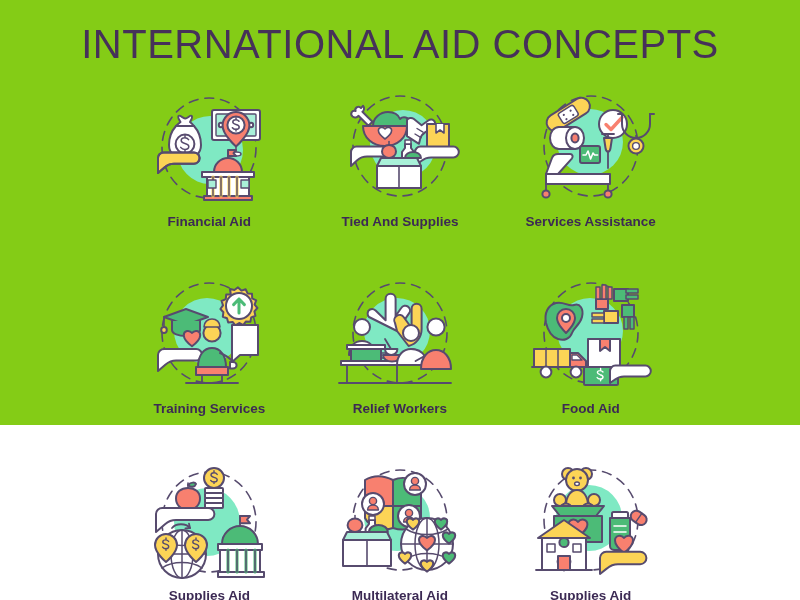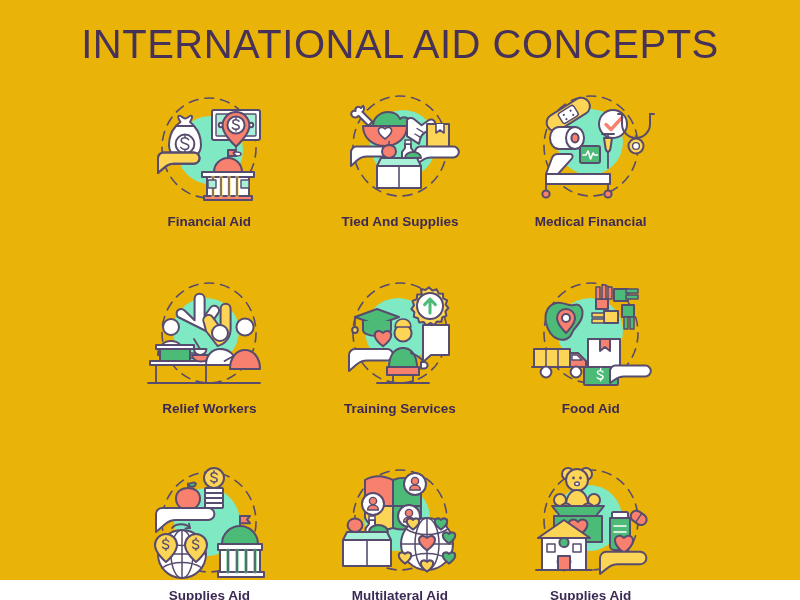--- a/index.html
+++ b/index.html
@@ -4,22 +4,22 @@
 <style>
   * { box-sizing: border-box; margin: 0; padding: 0; }
   html, body {
     width: 800px; height: 600px;
     background: #ffffff;
     font-family: "Liberation Sans", sans-serif;
     overflow: hidden;
   }
   #page {
     position: relative;
-    width: 800px; height: 580px;
-    background: #eab308;
+    width: 800px; height: 425px;
+    background: #84cc16;
   }
   #page-title {
     position: absolute;
     top: 22px; left: 0; width: 800px;
     text-align: center;
     font-size: 40px;
     font-weight: 400;
     letter-spacing: 0.5px;
     color: #463159;
     font-family: "Liberation Sans", sans-serif;
@@ -187,21 +187,58 @@
             <path d="M57 67h3l2-4 2.6 8 2.4-6 1.6 2h3" stroke="#fff" stroke-width="1.6"></path>
 
             <path d="M20 86h64v10H20z" fill="#fff"></path>
             <path d="M20 86l6-16c1-2.6 3.4-4 6-4h12c2.6 0 3.4 2.6 1.8 4.6L32 86z" fill="#fff"></path>
             <path d="M20 96v8M82 96v8" stroke-width="1.8"></path>
             <circle cx="20" cy="106" r="3.6" fill="#F8806F"></circle>
             <circle cx="82" cy="106" r="3.6" fill="#F8806F"></circle>
           </g>
         </svg>
       </div>
-      <div class="cell-label">Medical Financial</div>
+      <div class="cell-label">Services Assistance</div>
+    </div>
+
+    <div class="cell">
+      <div class="icon-wrap">
+        <svg width="130" height="120" viewBox="0 0 130 120">
+          <g fill="none" stroke="#574B6E" stroke-width="2" stroke-linecap="round" stroke-linejoin="round">
+            <ellipse cx="65" cy="58" rx="47" ry="50" stroke-dasharray="9 7" stroke-width="1.6"></ellipse>
+            <ellipse cx="63" cy="56" rx="33" ry="33" fill="#7FE9C3" stroke="none"></ellipse>
+
+            <path d="M86 14l4.4 1 3.6-2.6 3.4 3.2 4.2-1.4 2 4.2 4.4.4.2 4.6 4 2-1.6 4.2 2.8 3.4-3 3.4 1 4.4-4.2 1.6-.8 4.4-4.6-.2-2.6 3.6-4-2.2-3.8 2.4-2.8-3.4-4.4.6-1.2-4.4-4.2-1.4.6-4.6-3-3.2 2.6-3.6-1.4-4.4 4.2-1.8.4-4.6 4.6-.2z" fill="#FCD456"></path>
+            <circle cx="95" cy="31" r="13" fill="#fff"></circle>
+            <path d="M95 38V24M95 24l-5.4 5.6M95 24l5.4 5.6" stroke="#4CBB77" stroke-width="3"></path>
+
+            <path d="M42 34L20 42l22 8 22-8z" fill="#4CBB77"></path>
+            <path d="M28 46v9c0 3.6 6.4 6 14 6s14-2.4 14-6v-9" fill="#4CBB77"></path>
+            <path d="M20 42v10" stroke-width="1.6"></path>
+            <path d="M20 52c-1.6 0-2.8 1.4-2.8 3s1.2 3 2.8 3 2.8-1.4 2.8-3-1.2-3-2.8-3z" fill="#FCD456"></path>
+
+            <path d="M48 58c-2.6-3.4-8.2-2.6-8.2 2.2 0 4.8 8.2 11 8.2 11s8.2-6.2 8.2-11c0-4.8-5.6-5.6-8.2-2.2z" fill="#F8806F"></path>
+
+            <path d="M14 80c0-3.4 2.8-6 6.2-6h32c3.2 0 5.8 2.6 5.8 5.8s-2.6 5.8-5.8 5.8H32c-4.4 0-7.6 1.6-10.4 4L14 96z" fill="#fff"></path>
+
+            <path d="M88 50h26v30H96l-8 7v-7z" fill="#fff"></path>
+
+            <circle cx="68" cy="58" r="8.6" fill="#FCD456"></circle>
+            <path d="M60 52c0-5 3.6-8 8-8s8 3 8 8z" fill="#FCD456" stroke-width="1.6"></path>
+            <path d="M54 92c0-12 6-19 14-19s14 7 14 19z" fill="#4CBB77"></path>
+            <path d="M76 78c5 2 10 5 13 9" stroke-width="2"></path>
+            <path d="M89 87c2 0 3.6 1.4 3.6 3.2 0 1.8-1.6 3.2-3.6 3.2h-3v-6.4z" fill="#fff"></path>
+
+            <path d="M52 92h32v8H52z" fill="#F8806F"></path>
+            <path d="M58 100v8M78 100v8" stroke-width="1.8"></path>
+            <path d="M42 108h52" stroke-width="1.8"></path>
+          </g>
+        </svg>
+      </div>
+      <div class="cell-label">Training Services</div>
     </div>
 
     <div class="cell">
       <div class="icon-wrap">
         <svg width="130" height="120" viewBox="0 0 130 120">
           <g fill="none" stroke="#574B6E" stroke-width="2" stroke-linecap="round" stroke-linejoin="round">
             <ellipse cx="65" cy="58" rx="47" ry="50" stroke-dasharray="9 7" stroke-width="1.6"></ellipse>
             <ellipse cx="62" cy="56" rx="33" ry="33" fill="#7FE9C3" stroke="none"></ellipse>
 
             <path d="M34 42c-2-2-2-6 1-7.5 2-1 4-.4 5.6 1l10 9.8V24c0-3 2.2-5.2 5-5.2s5 2.2 5 5.2v17l5.6-8c1.6-2.4 4.6-3 6.8-1.4 2.2 1.6 2.6 4.6 1 6.8L62 56z" fill="#fff"></path>
@@ -226,57 +263,20 @@
             <path d="M62 90c0-10 6.4-16 14-16s14 6 14 16z" fill="#fff"></path>
             <path d="M76 74c6 0 11 2.6 13.6 7l-9 5" fill="#fff"></path>
             <circle cx="101" cy="52" r="8.6" fill="#fff"></circle>
             <path d="M86 94c0-12 7-19 15-19s15 7 15 19z" fill="#F8806F"></path>
 
             <path d="M4 108h112" stroke-width="1.8"></path>
           </g>
         </svg>
       </div>
       <div class="cell-label">Relief Workers</div>
-    </div>
-
-    <div class="cell">
-      <div class="icon-wrap">
-        <svg width="130" height="120" viewBox="0 0 130 120">
-          <g fill="none" stroke="#574B6E" stroke-width="2" stroke-linecap="round" stroke-linejoin="round">
-            <ellipse cx="65" cy="58" rx="47" ry="50" stroke-dasharray="9 7" stroke-width="1.6"></ellipse>
-            <ellipse cx="63" cy="56" rx="33" ry="33" fill="#7FE9C3" stroke="none"></ellipse>
-
-            <path d="M86 14l4.4 1 3.6-2.6 3.4 3.2 4.2-1.4 2 4.2 4.4.4.2 4.6 4 2-1.6 4.2 2.8 3.4-3 3.4 1 4.4-4.2 1.6-.8 4.4-4.6-.2-2.6 3.6-4-2.2-3.8 2.4-2.8-3.4-4.4.6-1.2-4.4-4.2-1.4.6-4.6-3-3.2 2.6-3.6-1.4-4.4 4.2-1.8.4-4.6 4.6-.2z" fill="#FCD456"></path>
-            <circle cx="95" cy="31" r="13" fill="#fff"></circle>
-            <path d="M95 38V24M95 24l-5.4 5.6M95 24l5.4 5.6" stroke="#4CBB77" stroke-width="3"></path>
-
-            <path d="M42 34L20 42l22 8 22-8z" fill="#4CBB77"></path>
-            <path d="M28 46v9c0 3.6 6.4 6 14 6s14-2.4 14-6v-9" fill="#4CBB77"></path>
-            <path d="M20 42v10" stroke-width="1.6"></path>
-            <path d="M20 52c-1.6 0-2.8 1.4-2.8 3s1.2 3 2.8 3 2.8-1.4 2.8-3-1.2-3-2.8-3z" fill="#FCD456"></path>
-
-            <path d="M48 58c-2.6-3.4-8.2-2.6-8.2 2.2 0 4.8 8.2 11 8.2 11s8.2-6.2 8.2-11c0-4.8-5.6-5.6-8.2-2.2z" fill="#F8806F"></path>
-
-            <path d="M14 80c0-3.4 2.8-6 6.2-6h32c3.2 0 5.8 2.6 5.8 5.8s-2.6 5.8-5.8 5.8H32c-4.4 0-7.6 1.6-10.4 4L14 96z" fill="#fff"></path>
-
-            <path d="M88 50h26v30H96l-8 7v-7z" fill="#fff"></path>
-
-            <circle cx="68" cy="58" r="8.6" fill="#FCD456"></circle>
-            <path d="M60 52c0-5 3.6-8 8-8s8 3 8 8z" fill="#FCD456" stroke-width="1.6"></path>
-            <path d="M54 92c0-12 6-19 14-19s14 7 14 19z" fill="#4CBB77"></path>
-            <path d="M76 78c5 2 10 5 13 9" stroke-width="2"></path>
-            <path d="M89 87c2 0 3.6 1.4 3.6 3.2 0 1.8-1.6 3.2-3.6 3.2h-3v-6.4z" fill="#fff"></path>
-
-            <path d="M52 92h32v8H52z" fill="#F8806F"></path>
-            <path d="M58 100v8M78 100v8" stroke-width="1.8"></path>
-            <path d="M42 108h52" stroke-width="1.8"></path>
-          </g>
-        </svg>
-      </div>
-      <div class="cell-label">Training Services</div>
     </div>
 
     <div class="cell">
       <div class="icon-wrap">
         <svg width="130" height="120" viewBox="0 0 130 120">
           <g fill="none" stroke="#574B6E" stroke-width="2" stroke-linecap="round" stroke-linejoin="round">
             <ellipse cx="65" cy="58" rx="47" ry="50" stroke-dasharray="9 7" stroke-width="1.6"></ellipse>
             <ellipse cx="64" cy="56" rx="33" ry="33" fill="#7FE9C3" stroke="none"></ellipse>
 
             <path d="M70 24h12v10H70z" fill="#F8806F"></path>

